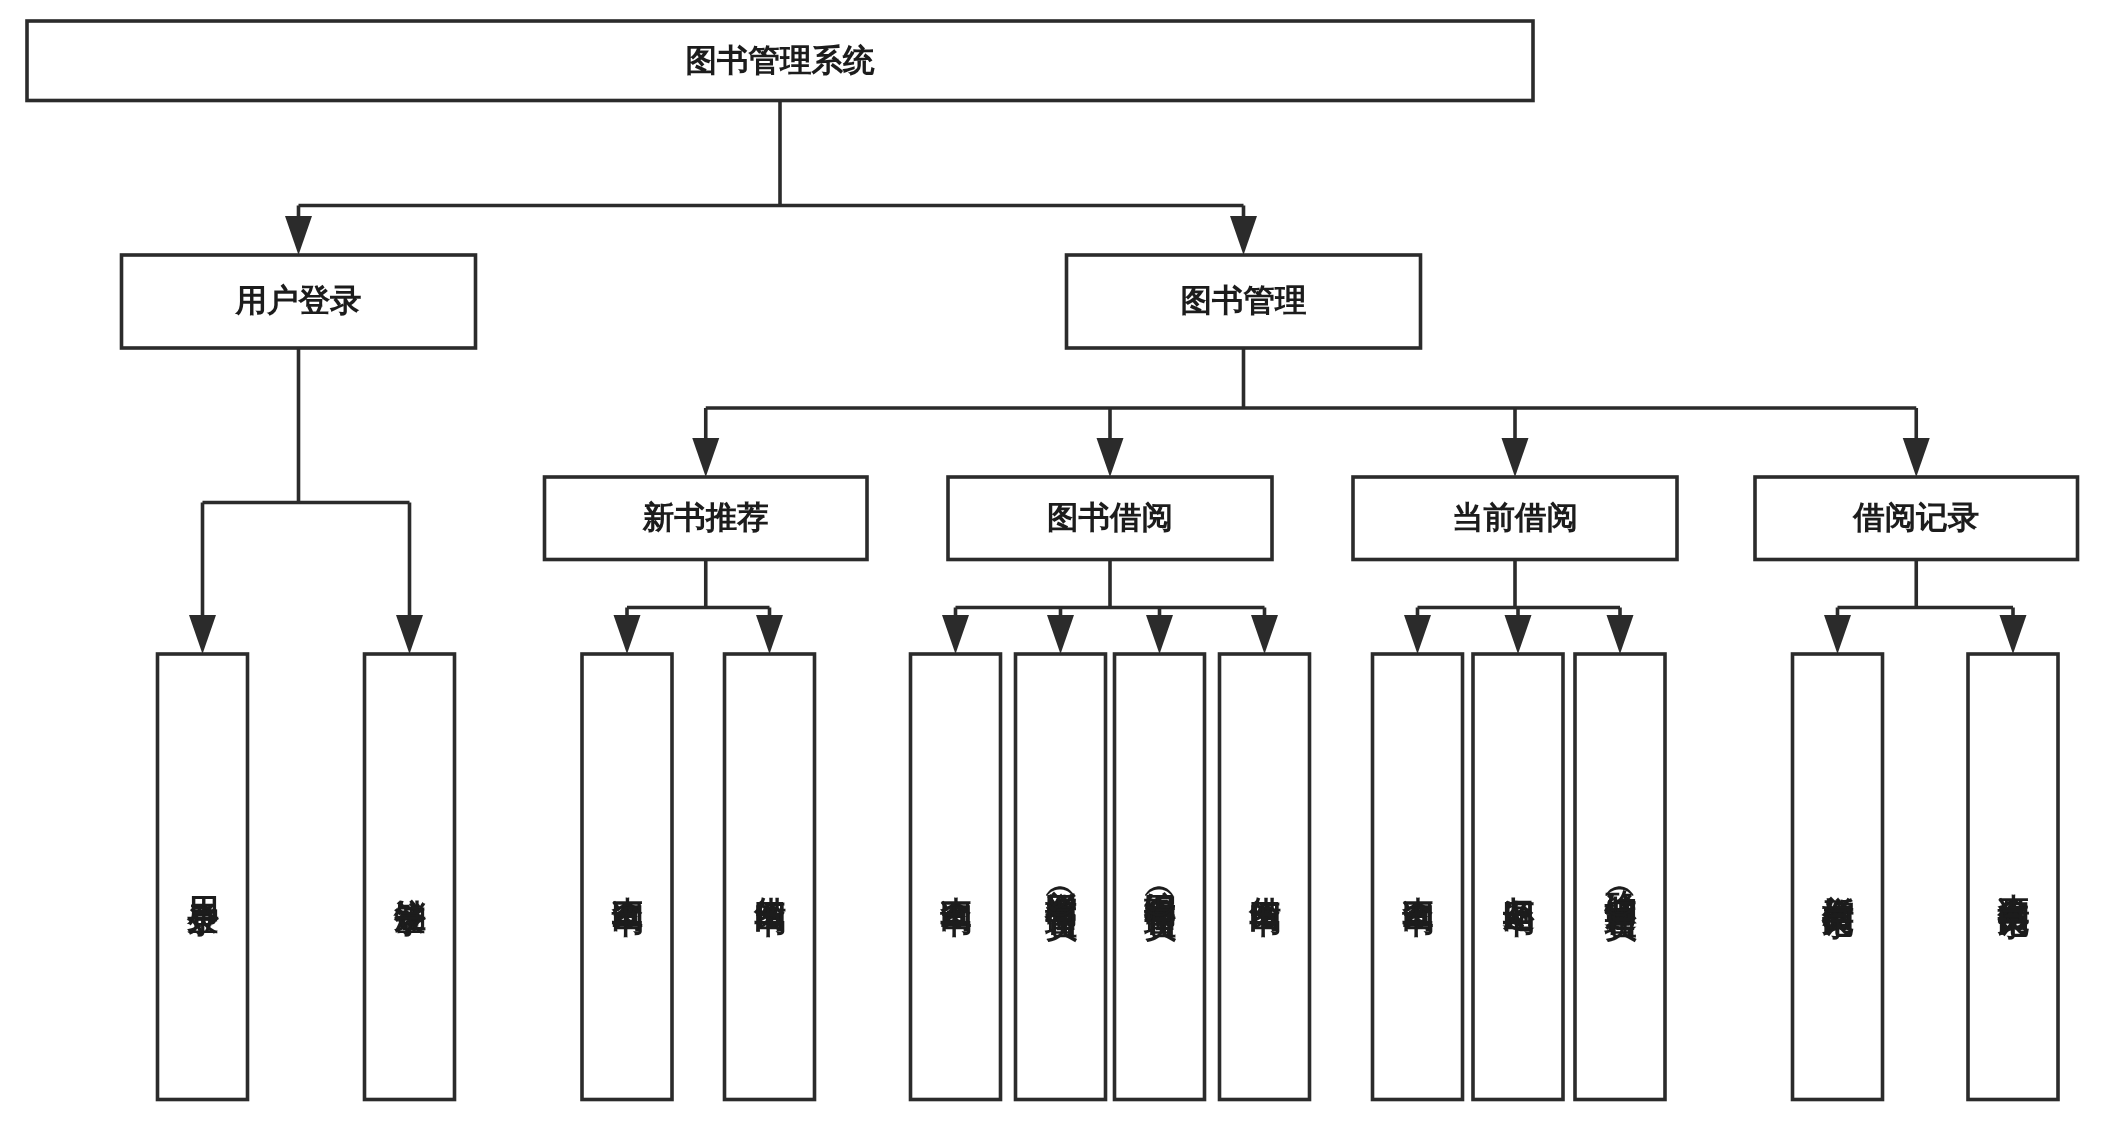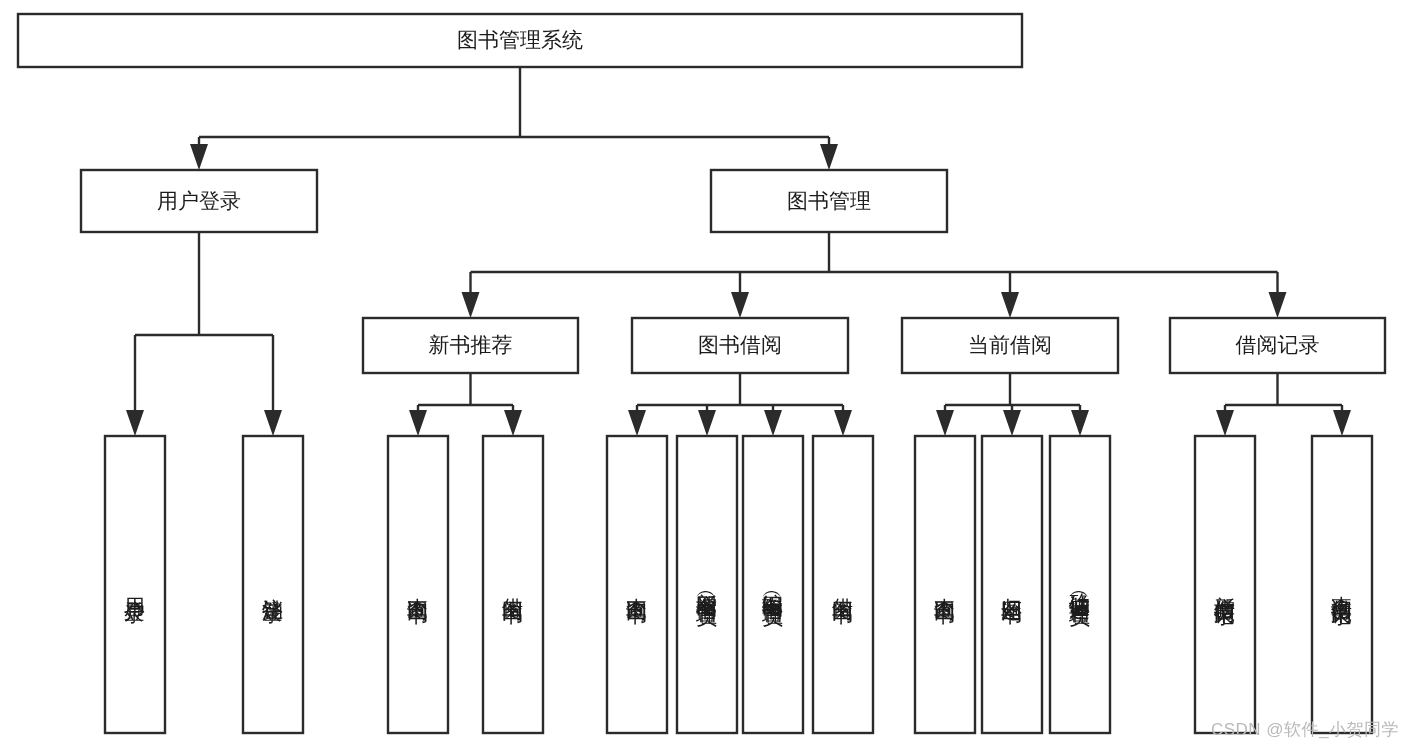--- a/index.html
+++ b/index.html
@@ -12,20 +12,21 @@
     height: 747px;
     font-family: "Liberation Sans", "DejaVu Sans", sans-serif;
     overflow: hidden;
     position: relative;
   }
   #diagram-root {
     position: relative;
     width: 1405px;
     height: 747px;
     background: #ffffff;
+    font-weight: bold;
   }
   svg.diagram-canvas {
     position: absolute;
     left: 0;
     top: 0;
     width: 1405px;
     height: 747px;
   }
   .node-box {
     fill: #ffffff;
@@ -178,14 +179,13 @@
       <div class="leaf-label" style="left: 677px; top: 436px; width: 60px; height: 297px;">新增图书（管理员）</div>
       <div class="leaf-label" style="left: 743px; top: 436px; width: 60px; height: 297px;">编辑图书（管理员）</div>
       <div class="leaf-label" style="left: 813px; top: 436px; width: 60px; height: 297px;">借阅图书</div>
       <div class="leaf-label" style="left: 915px; top: 436px; width: 60px; height: 297px;">查询图书</div>
       <div class="leaf-label" style="left: 982px; top: 436px; width: 60px; height: 297px;">归还图书</div>
       <div class="leaf-label" style="left: 1050px; top: 436px; width: 60px; height: 297px;">确认归还（管理员）</div>
       <div class="leaf-label" style="left: 1195px; top: 436px; width: 60px; height: 297px;">新增借阅记录</div>
       <div class="leaf-label" style="left: 1312px; top: 436px; width: 60px; height: 297px;">查询借阅记录</div>
     </div>
 
-  <div class="watermark">CSDN @软件_小贺同学</div>
 </div>
 
 </body></html>

